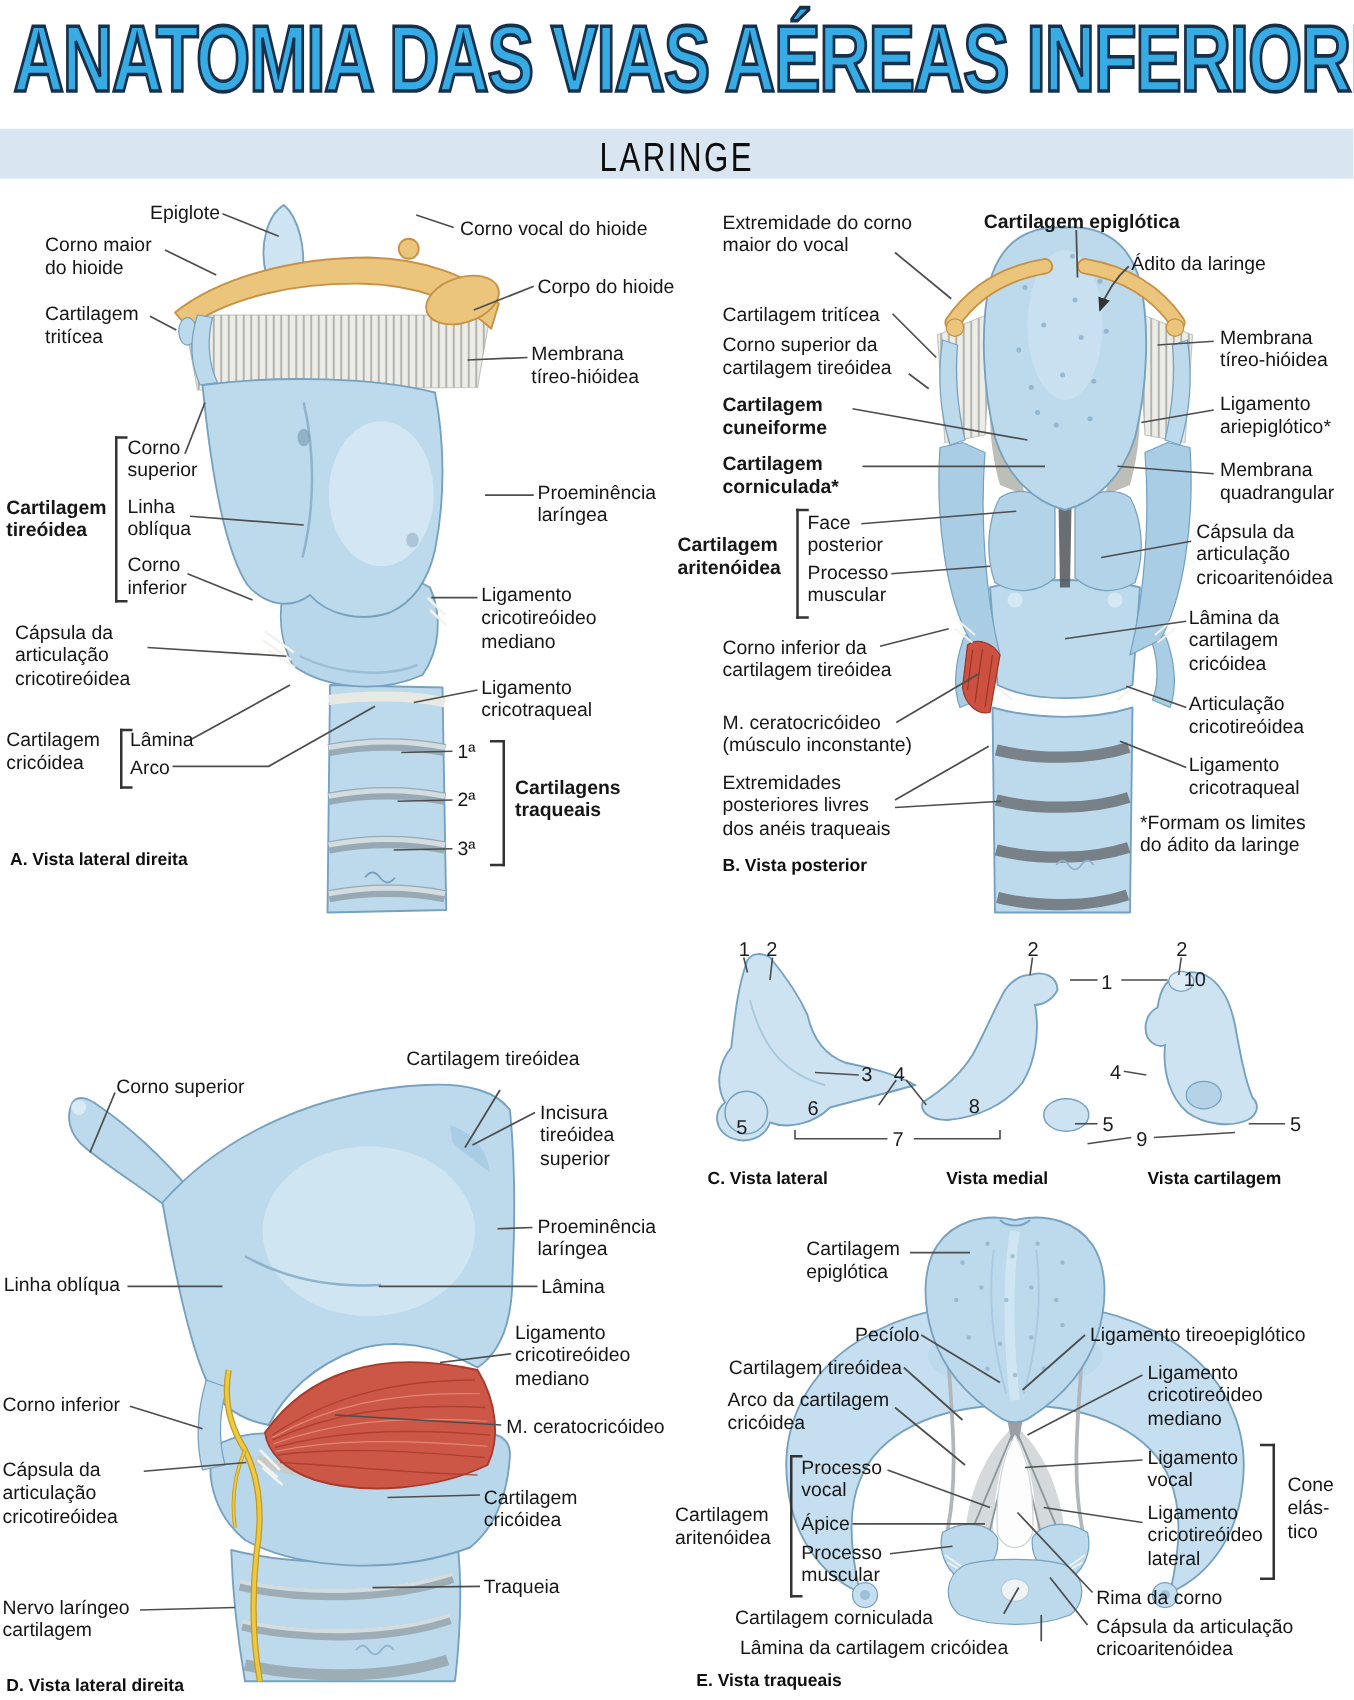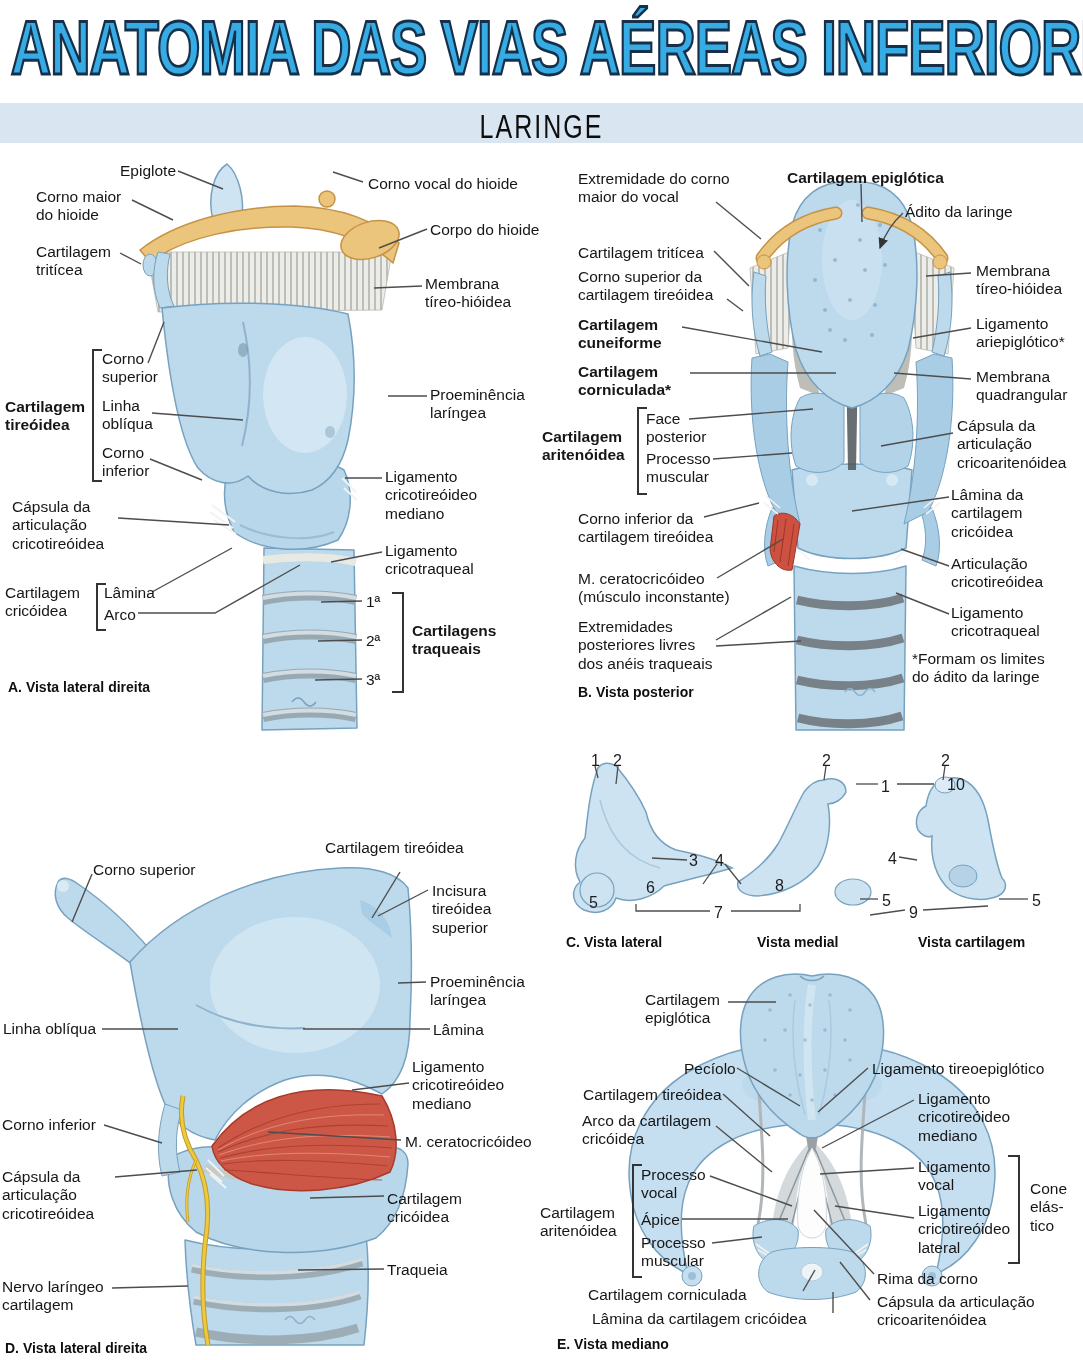--- a/index.html
+++ b/index.html
@@ -507,15 +507,15 @@
   <div class="lbl" style="left:918px;top:1202px">Ligamento
 cricotireóideo
 lateral</div>
   <div class="brR" style="left:1008px;top:1155px;height:105px"></div>
   <div class="lbl" style="left:1030px;top:1180px">Cone
 elás-
 tico</div>
   <div class="lbl" style="left:877px;top:1270px">Rima da corno</div>
   <div class="lbl" style="left:877px;top:1293px">Cápsula da articulação
 cricoaritenóidea</div>
-  <div class="cap" style="left:557px;top:1336px">E. Vista mediano</div>
+  <div class="cap" style="left:557px;top:1336px">E. Vista traqueais</div>
 
 </div>
 
 </body></html>

